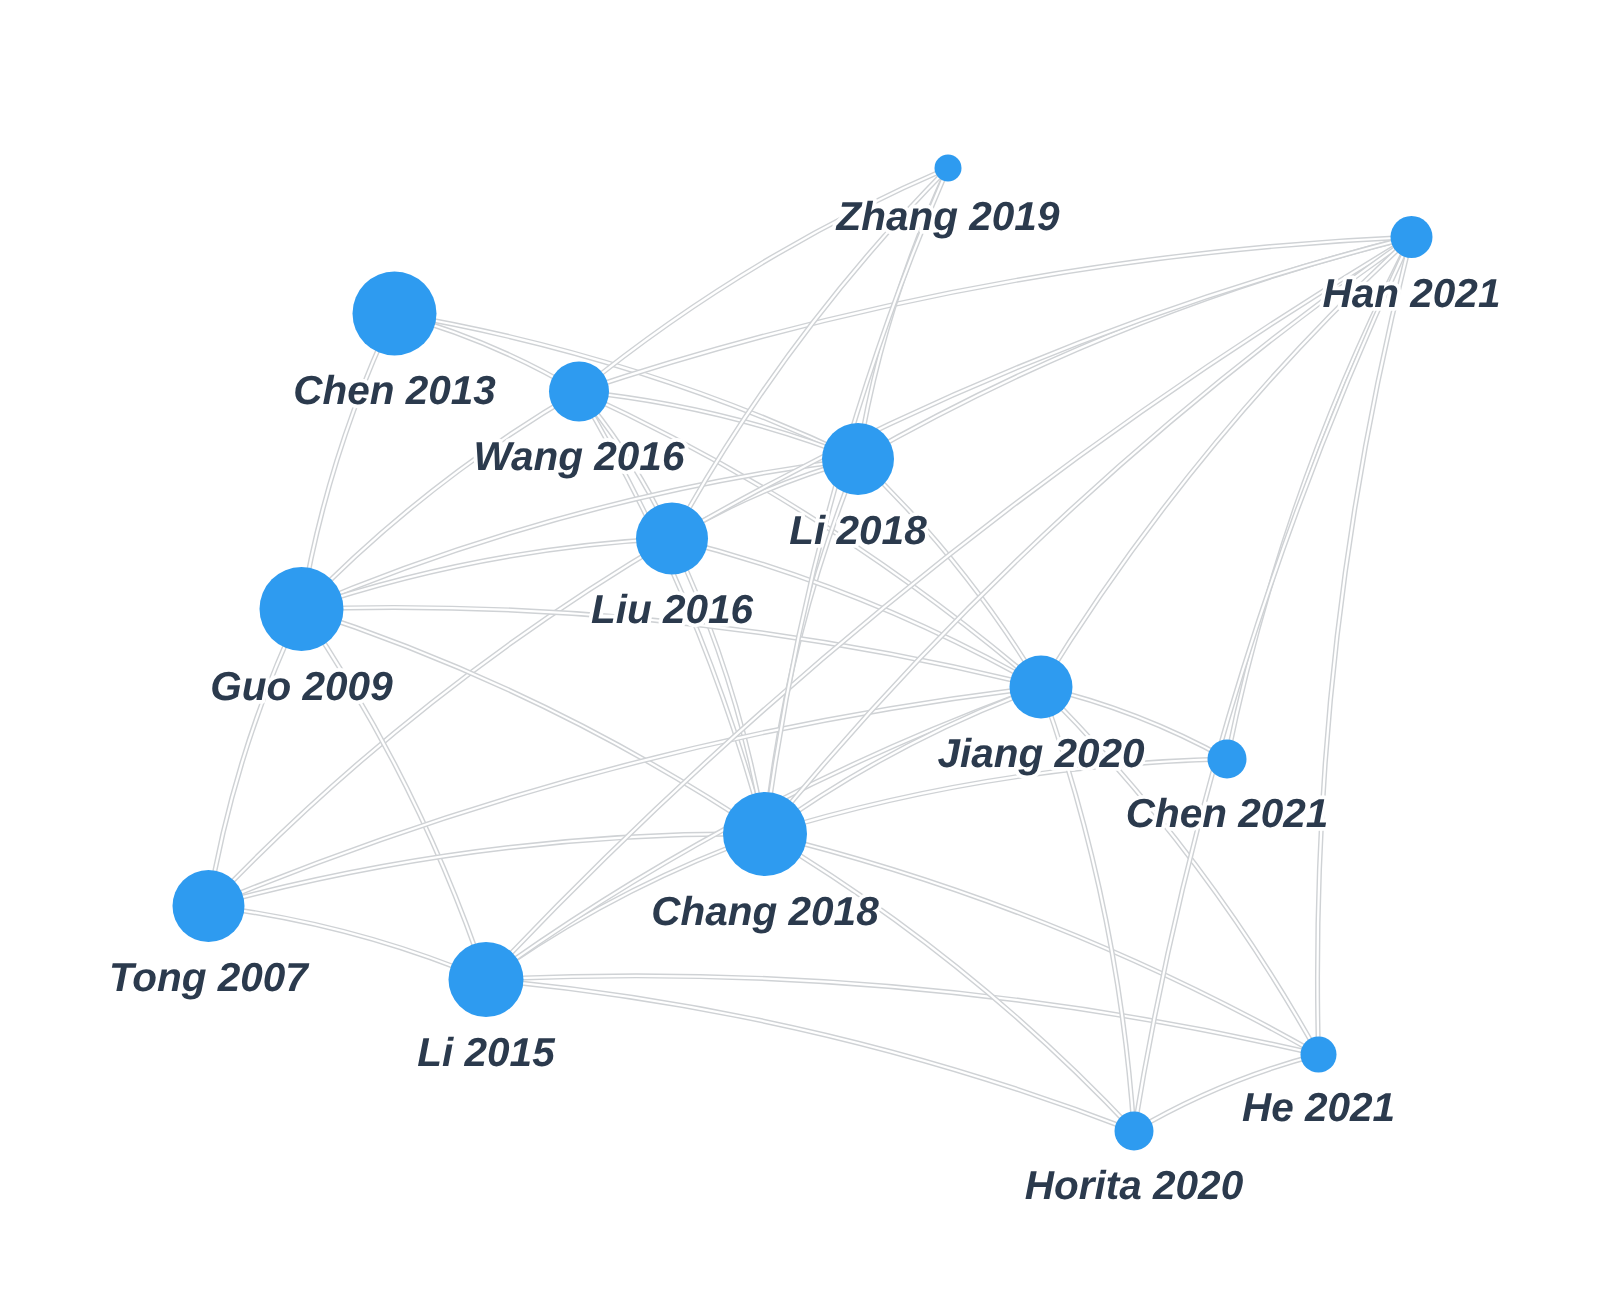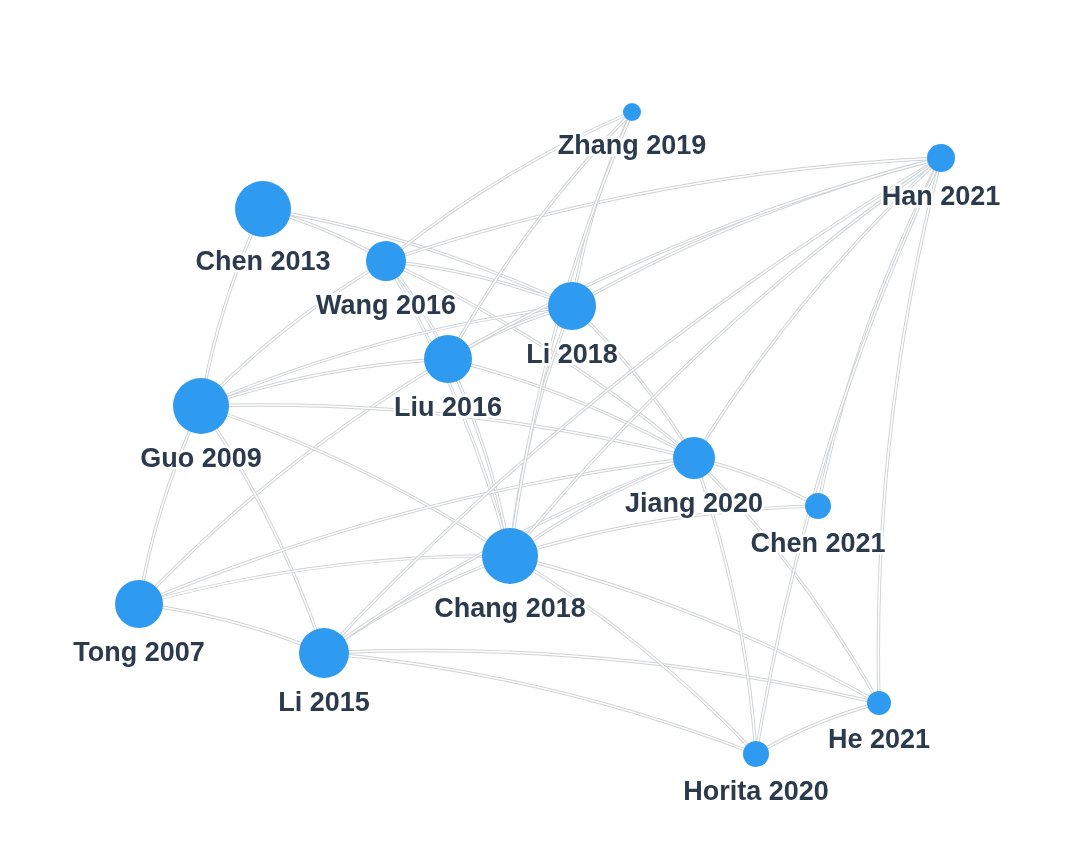--- a/index.html
+++ b/index.html
@@ -7,20 +7,21 @@
     padding: 0;
     background: #ffffff;
   }
   .stage {
     position: relative;
     width: 1080px;
     height: 864px;
     background: #ffffff;
     overflow: hidden;
     font-family: "Liberation Sans", sans-serif;
+    font-style: italic;
   }
   svg { display: block; }
   .edge {
     fill: none;
     stroke-linecap: round;
   }
   .node {
     cursor: pointer;
   }
   .node-label {

